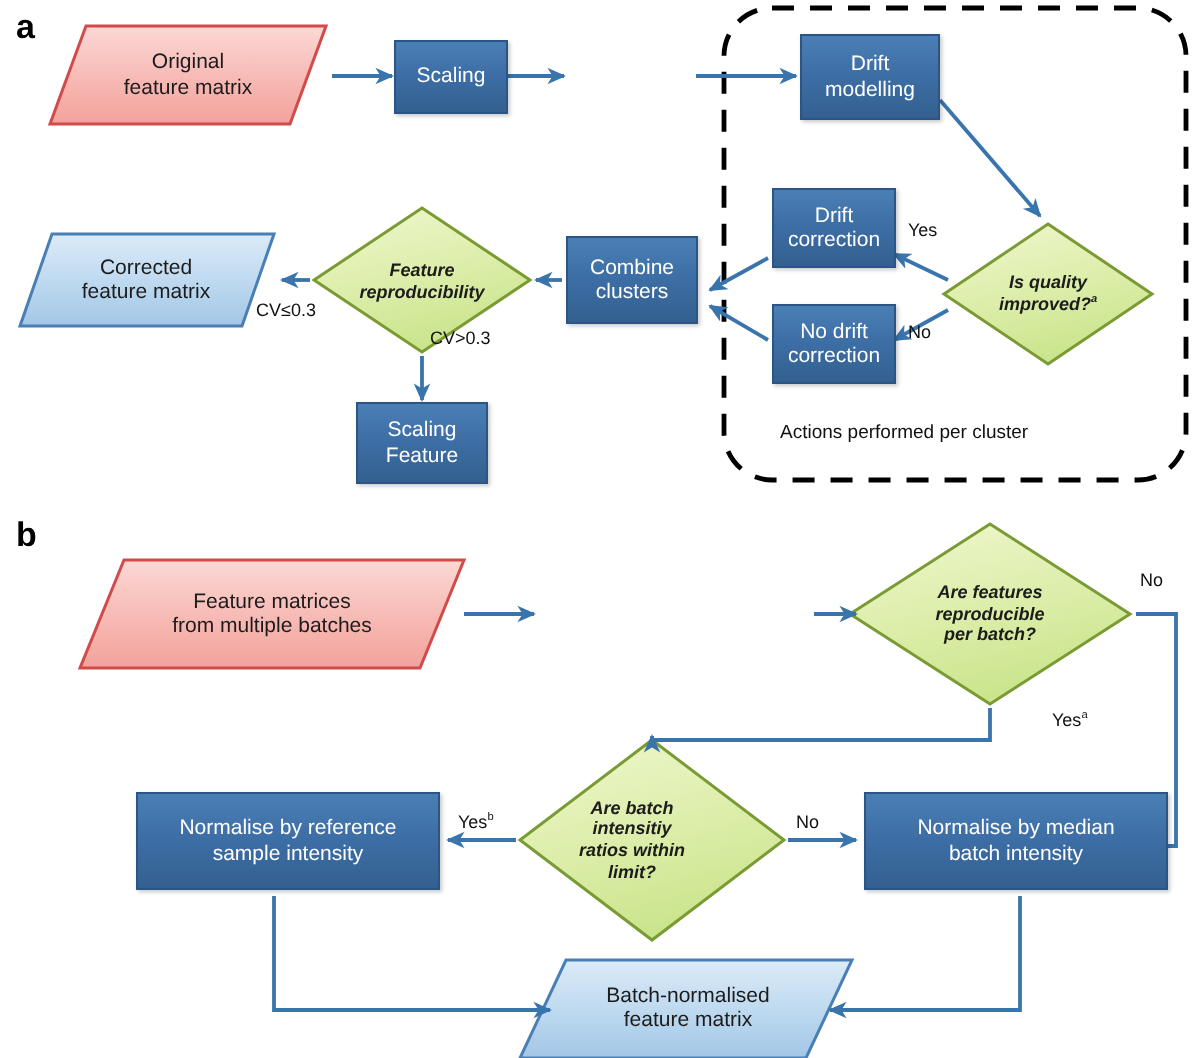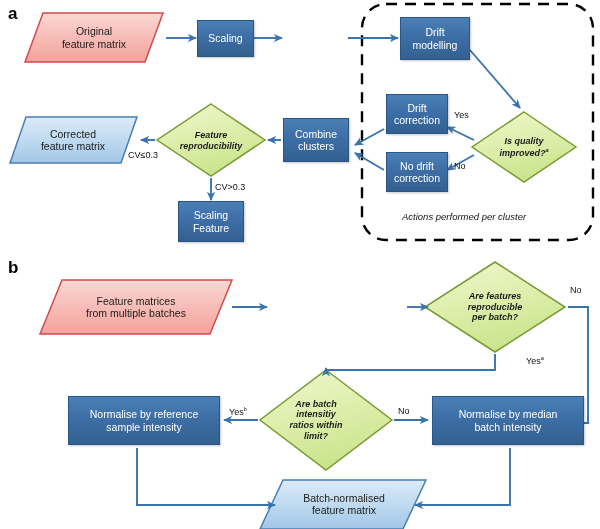--- a/index.html
+++ b/index.html
@@ -57,24 +57,22 @@
 
   .edge-lbl{
     position:absolute;
     font-size:9px;
     color:#111111;
     white-space:nowrap;
   }
   .note{
     position:absolute;
     font-size:9.5px;
-    font-style:italic;
     color:#111111;
     white-space:nowrap;
-    margin-left:12px;
   }
   .panel-letter{
     position:absolute;
     font-size:17px;
     font-weight:bold;
     color:#000000;
   }
   sup{ font-size:0.62em; vertical-align:super; }
 </style>
 </head>
@@ -221,21 +219,21 @@
   <div class="node proc" style="left:178px; top:201px; width:66px; height:41px;">
     <span class="lbl">
       <span>Scaling</span><br>
       <span>Feature</span>
     </span>
   </div>
 
   <div class="edge-lbl" style="left:454px; top:110px;">Yes</div>
   <div class="edge-lbl" style="left:454px; top:161px;">No</div>
   <div class="edge-lbl" style="left:128px; top:150px;">CV≤0.3</div>
-  <div class="edge-lbl" style="left:215px; top:182px;">CV&gt;0.3</div>
+  <div class="edge-lbl" style="left:215px; top:164px;">CV&gt;0.3</div>
 
   <div class="note" style="left:390px; top:211px;">Actions performed per cluster</div>
 
   <div class="node data" style="left:40px; top:281px; width:192px; height:52px;">
     <span class="lbl">
       <span>Feature matrices</span><br>
       <span>from multiple batches</span>
     </span>
   </div>
 

